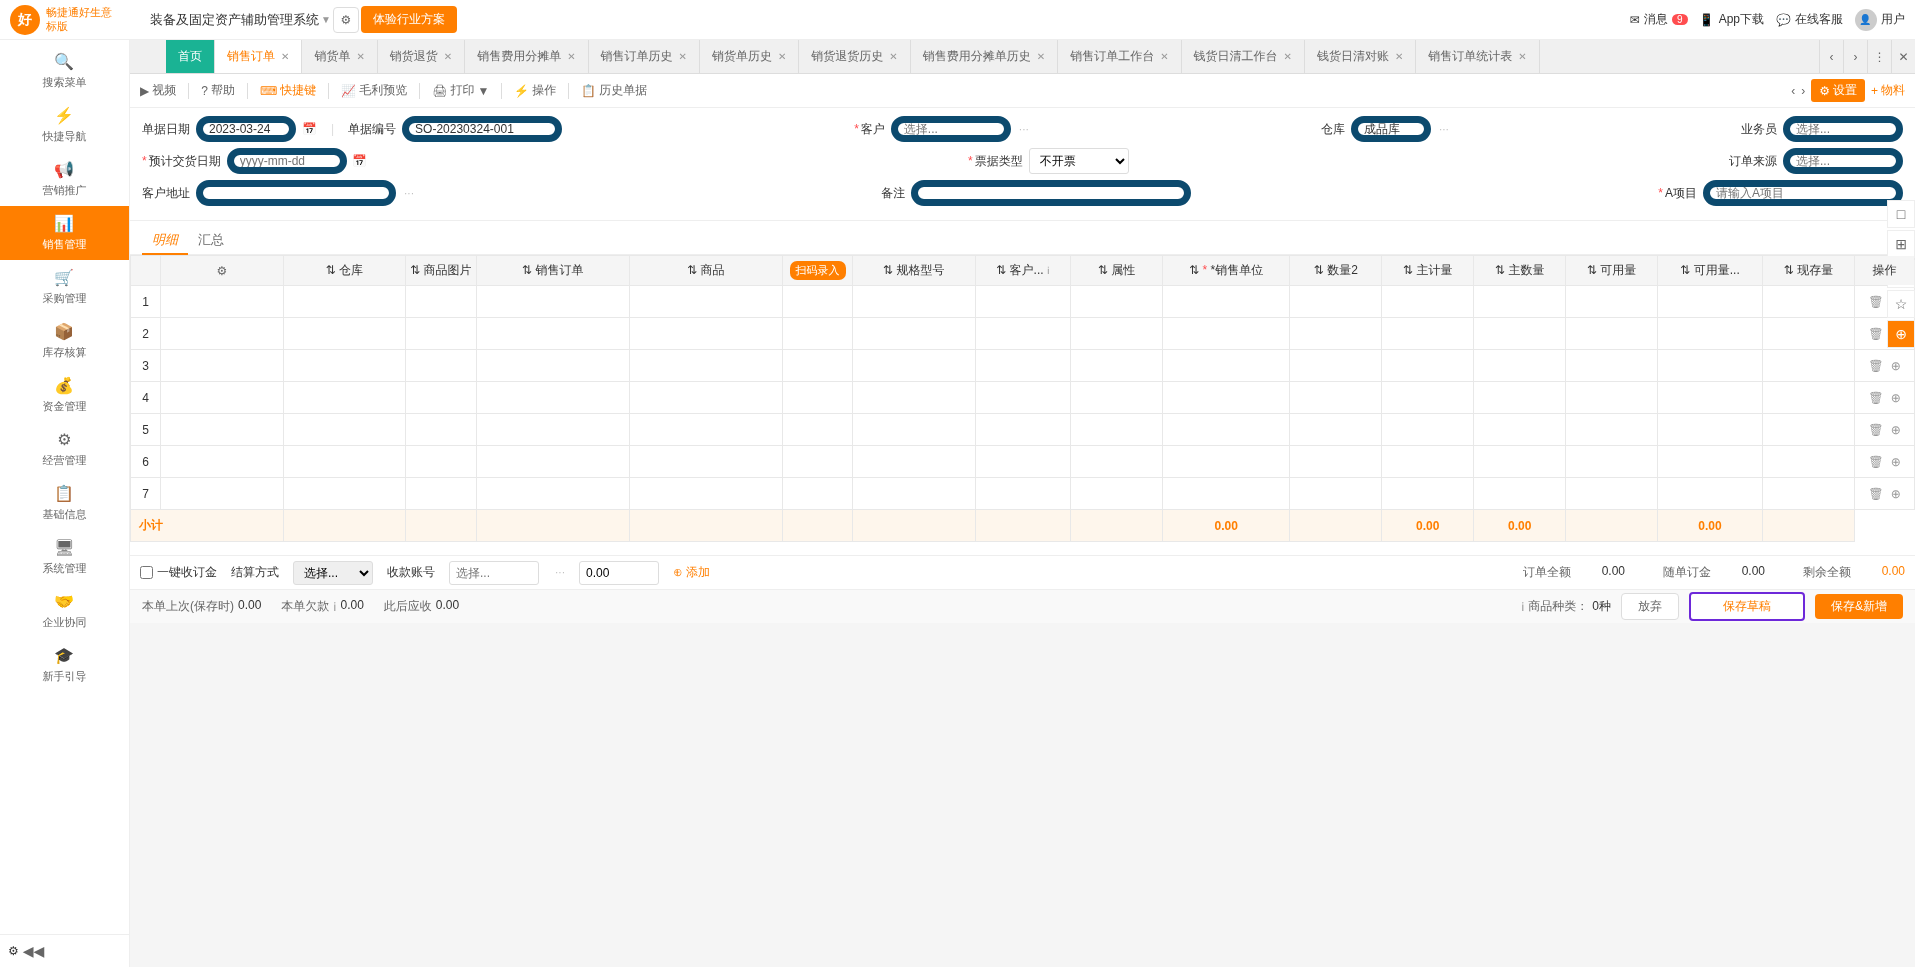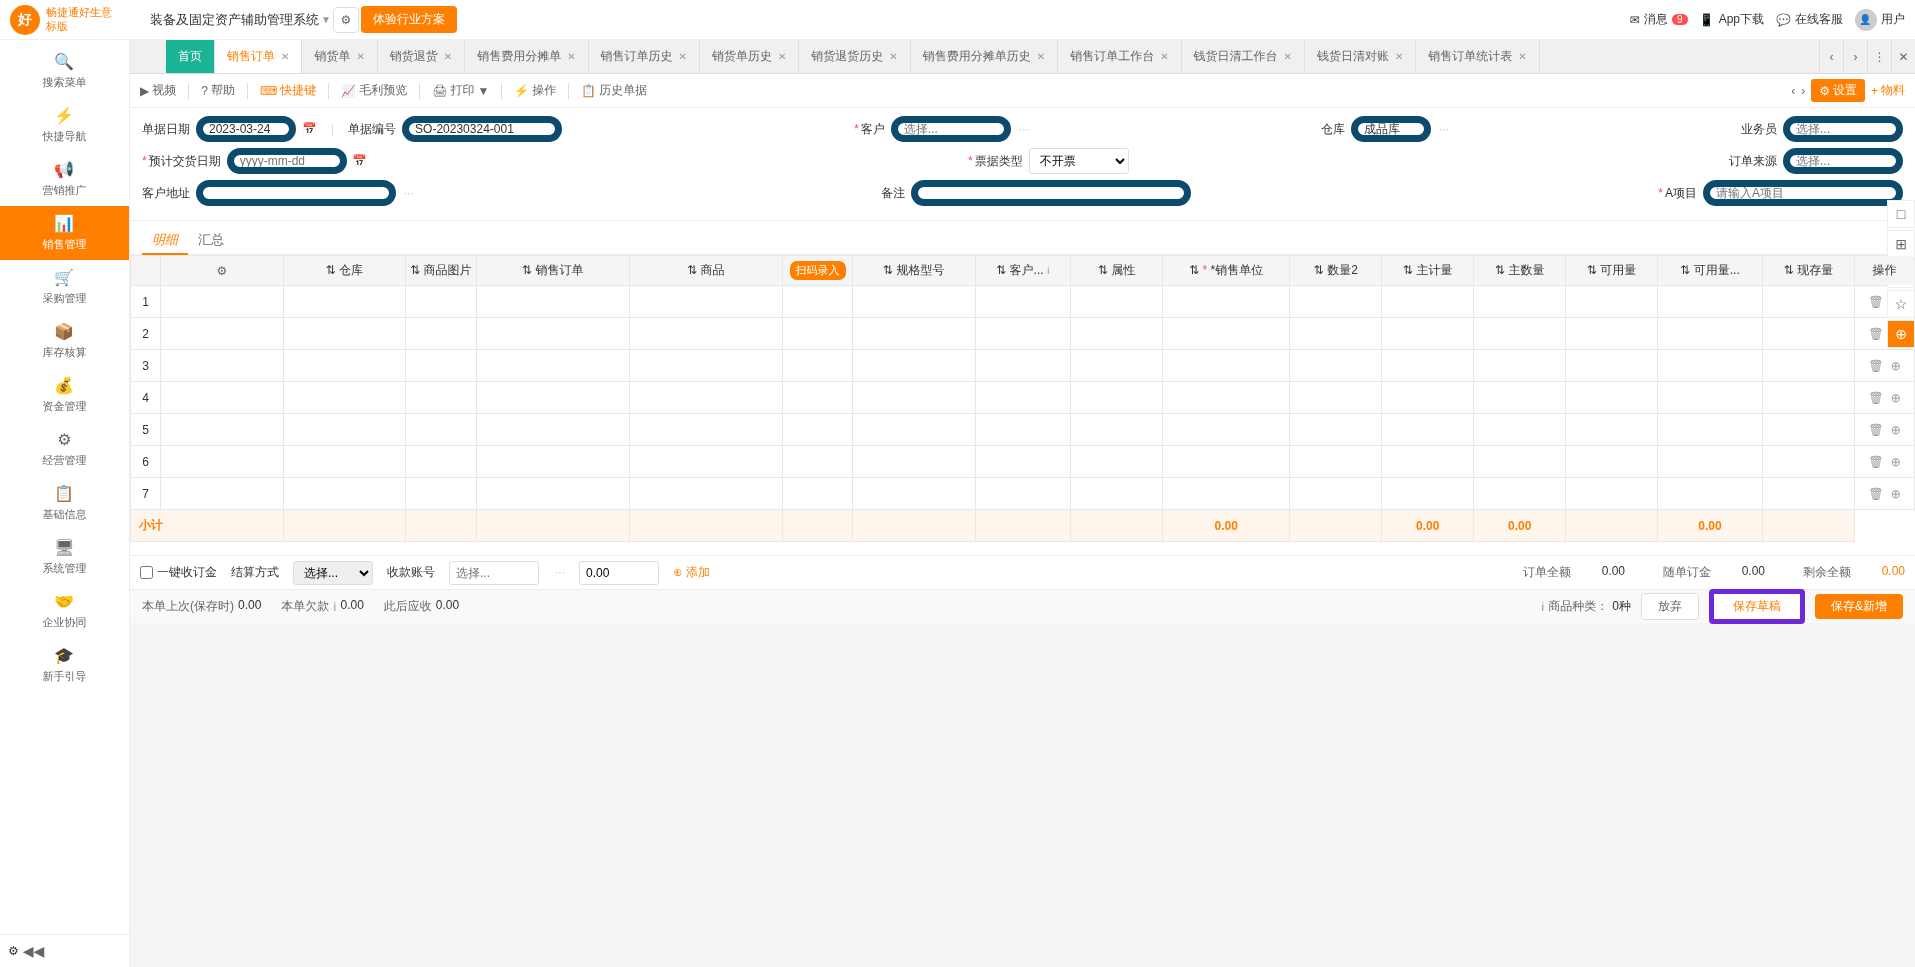--- a/index.html
+++ b/index.html
@@ -243,22 +243,22 @@
     }
     .footer-item { display: flex; gap: 4px; color: #666; font-size: 12px; }
     .footer-value { color: #333; }
     .footer-right { margin-left: auto; display: flex; gap: 10px; align-items: center; }
     .btn-discard {
       border: 1px solid #ddd; background: #fff;
       border-radius: 4px; padding: 4px 16px;
       cursor: pointer; font-size: 12px; color: #666;
     }
     .btn-save-draft {
-      border: 5px solid #6d28d9; background: #fff;
-      border-radius: 4px; padding: 4px 19px;
+      border: 2px solid #6d28d9; background: #fff;
+      border-radius: 4px; padding: 4px 32px;
       cursor: pointer; font-size: 12px; color: #ff7f00;
     }
     .btn-save-new {
       background: #ff7f00; color: #fff;
       border: none; border-radius: 4px;
       padding: 4px 16px; cursor: pointer; font-size: 12px;
     }
 
     
     .right-floats {

